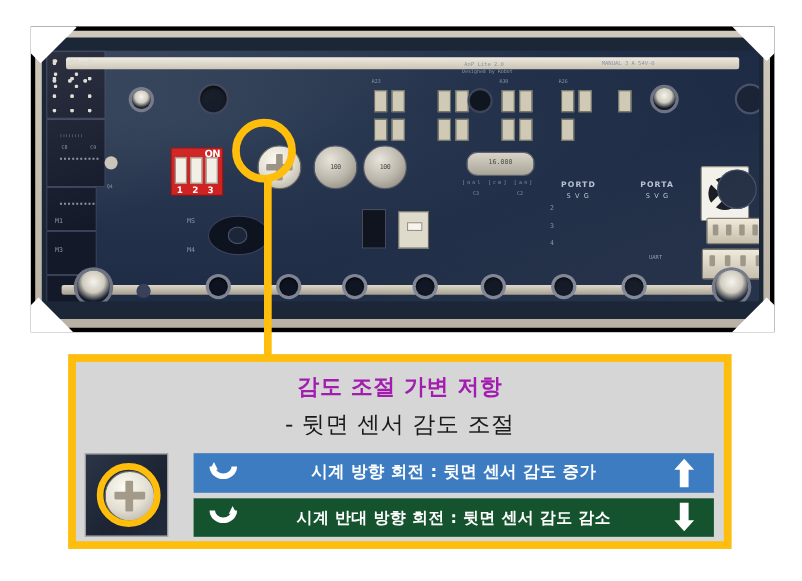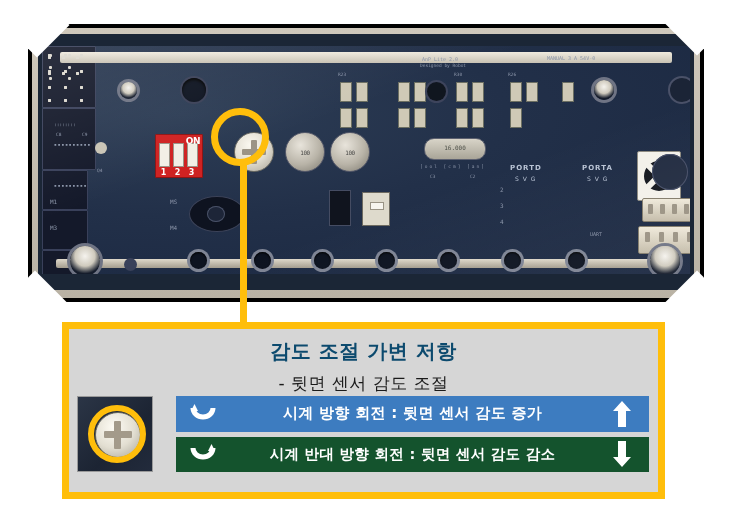--- a/index.html
+++ b/index.html
@@ -308,34 +308,34 @@
     height: 177px;
     background: #d6d6d6;
     border: 7px solid #FFBE0B;
     box-sizing: border-box;
     z-index: 18;
   }
   #callout-title {
     text-align: center;
     font-size: 20px;
     font-weight: bold;
-    color: #0c4a6e;
+    color: #a21caf;
     margin-top: 9px;
     letter-spacing: 0.5px;
   }
   #callout-sub {
     text-align: center;
-    font-size: 17px;
+    font-size: 21px;
     color: #1a1a1a;
     margin-top: 7px;
     letter-spacing: 0.5px;
   }
   #callout-body {
     position: absolute;
-    left: 8px; right: 9px; bottom: 20px;
+    left: 8px; right: 9px; bottom: 4px;
     display: flex;
     gap: 23px;
     align-items: stretch;
   }
   #pot-thumb {
     width: 76px;
     height: 76px;
     flex: none;
     position: relative;
     background:

